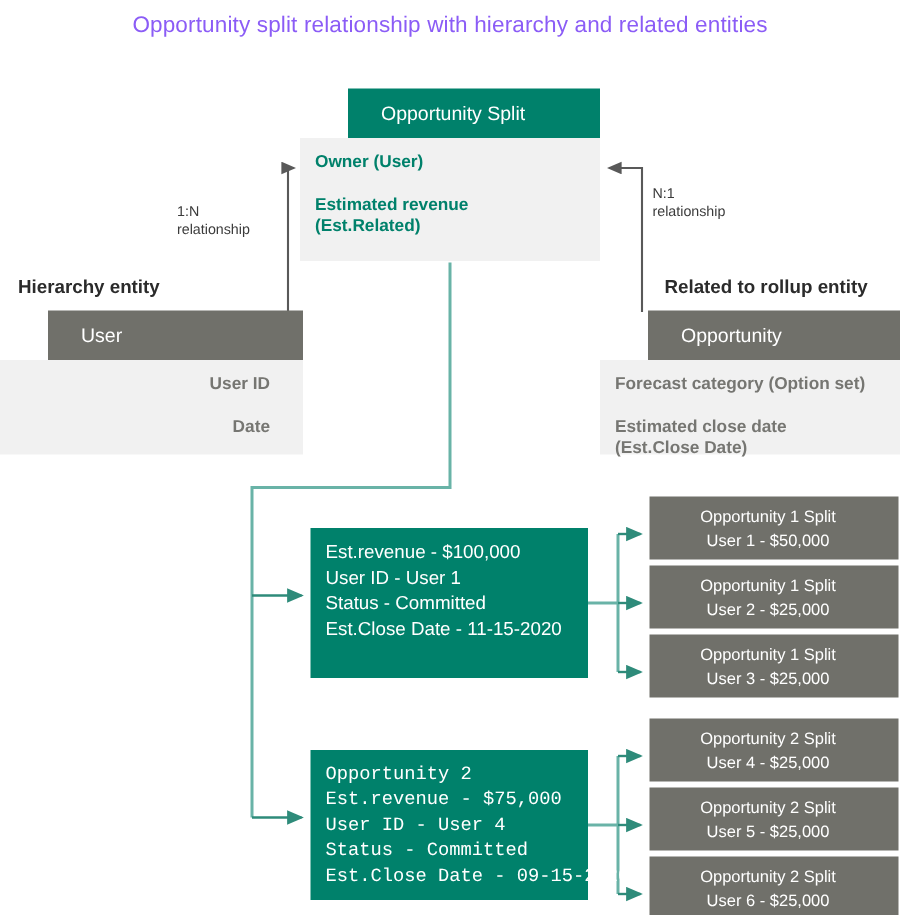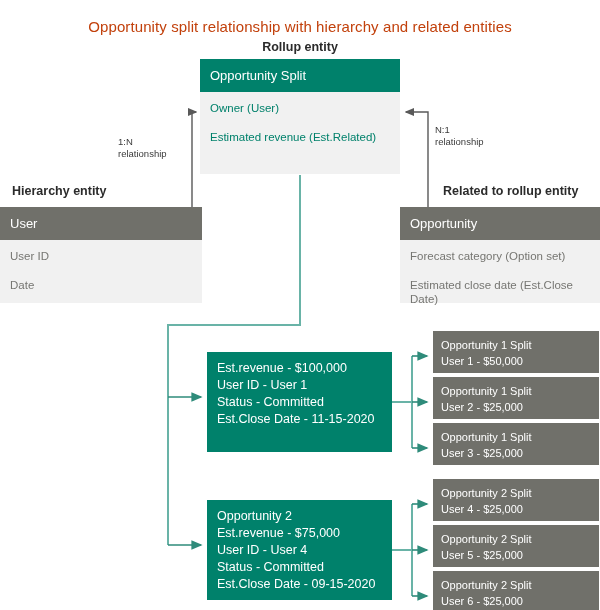--- a/index.html
+++ b/index.html
@@ -15,52 +15,54 @@
     position: relative;
     width: 600px;
     height: 610px;
     background: #ffffff;
     overflow: hidden;
   }
   .abs { position: absolute; }
 
   
   .diagram-title {
-    left: 0; top: 18px; width: 600px;
+    left: 0; top: 8px; width: 600px;
     text-align: center;
     font-size: 15px;
-    color: #c2410c;
+    color: #8b5cf6;
     letter-spacing: 0.1px;
   }
   .section-label {
     font-size: 12.5px;
     font-weight: bold;
     color: #2b2b2b;
   }
   .rel-label {
     font-size: 9.5px;
     color: #3b3b3b;
     line-height: 12px;
   }
 
   
   .entity-header {
     color: #ffffff;
     font-size: 13px;
     display: flex;
     align-items: center;
-    padding-left: 10px;
-    box-sizing: border-box;
+    padding-left: 22px;
+    box-sizing: border-box;
+    margin-left: 32px;
   }
   .entity-header.teal { background: #00816b; }
   .entity-header.gray { background: #70706a; }
   .entity-body {
     background: #f1f1f1;
     box-sizing: border-box;
     padding: 9px 22px 0 10px;
+    font-weight: bold;
   }
   .entity-field {
     font-size: 11.5px;
     line-height: 14px;
     margin-bottom: 15px;
   }
   .entity-field.teal-text { color: #00816b; }
   .entity-field.gray-text { color: #767672; }
 
   
@@ -75,20 +77,21 @@
   .opp-box div { white-space: nowrap; }
 
   
   .split-box {
     background: #70706a;
     color: #ffffff;
     box-sizing: border-box;
     padding: 6px 16px 0 8px;
     font-size: 11px;
     line-height: 16px;
+    text-align: center;
   }
   .split-box div { white-space: nowrap; }
 
   
   svg.connectors {
     position: absolute;
     left: 0; top: 0;
     width: 600px; height: 610px;
     pointer-events: none;
   }
@@ -126,21 +129,20 @@
 
     <path d="M392,550 L412,550" fill="none" stroke="#69b3a7" stroke-width="2"></path>
     <path d="M412,504 L412,596" fill="none" stroke="#69b3a7" stroke-width="2"></path>
     <path d="M412,504 L427,504" fill="none" stroke="#2e8b7a" stroke-width="1.6" marker-end="url(#arrow-teal)"></path>
     <path d="M412,550 L427,550" fill="none" stroke="#2e8b7a" stroke-width="1.6" marker-end="url(#arrow-teal)"></path>
     <path d="M412,596 L427,596" fill="none" stroke="#2e8b7a" stroke-width="1.6" marker-end="url(#arrow-teal)"></path>
   </svg>
 
   <div class="abs diagram-title">Opportunity split relationship with hierarchy and related entities</div>
 
-  <div class="abs section-label" style="left:200px; top:40px; width:200px; text-align:center;">Rollup entity</div>
 
   <div class="abs" style="left:200px; top:59px; width:200px;">
     <div class="entity-header teal" style="height:33px;">Opportunity Split</div>
     <div class="entity-body" style="height:82px;">
       <div class="entity-field teal-text">Owner (User)</div>
       <div class="entity-field teal-text">Estimated revenue (Est.Related)</div>
     </div>
   </div>
 
   <div class="abs rel-label" style="left:118px; top:136px; width:70px;">
@@ -149,21 +151,21 @@
   </div>
   <div class="abs rel-label" style="left:435px; top:124px; width:80px;">
     <div>N:1</div>
     <div>relationship</div>
   </div>
 
   <div class="abs section-label" style="left:12px; top:184px;">Hierarchy entity</div>
 
   <div class="abs" style="left:0px; top:207px; width:202px;">
     <div class="entity-header gray" style="height:33px;">User</div>
-    <div class="entity-body" style="height:63px;">
+    <div class="entity-body" style="height:63px;text-align:right;">
       <div class="entity-field gray-text">User ID</div>
       <div class="entity-field gray-text">Date</div>
     </div>
   </div>
 
   <div class="abs" style="left:400px; top:207px; width:200px;">
     <div class="entity-header gray" style="height:33px;">Opportunity</div>
     <div class="entity-body" style="height:63px;">
       <div class="entity-field gray-text">Forecast category (Option set)</div>
       <div class="entity-field gray-text">Estimated close date (Est.Close Date)</div>
@@ -185,21 +187,21 @@
   </div>
   <div class="abs split-box" style="left:433px; top:377px; width:166px; height:42px;">
     <div>Opportunity 1 Split</div>
     <div>User 2 - $25,000</div>
   </div>
   <div class="abs split-box" style="left:433px; top:423px; width:166px; height:42px;">
     <div>Opportunity 1 Split</div>
     <div>User 3 - $25,000</div>
   </div>
 
-  <div class="abs opp-box" style="left:207px; top:500px; width:185px; height:100px;">
+  <div class="abs opp-box" style="left:207px; top:500px; width:185px; height:100px;font-family:Liberation Mono, monospace;">
     <div>Opportunity 2</div>
     <div>Est.revenue - $75,000</div>
     <div>User ID - User 4</div>
     <div>Status - Committed</div>
     <div>Est.Close Date - 09-15-2020</div>
   </div>
 
   <div class="abs split-box" style="left:433px; top:479px; width:166px; height:42px;">
     <div>Opportunity 2 Split</div>
     <div>User 4 - $25,000</div>

